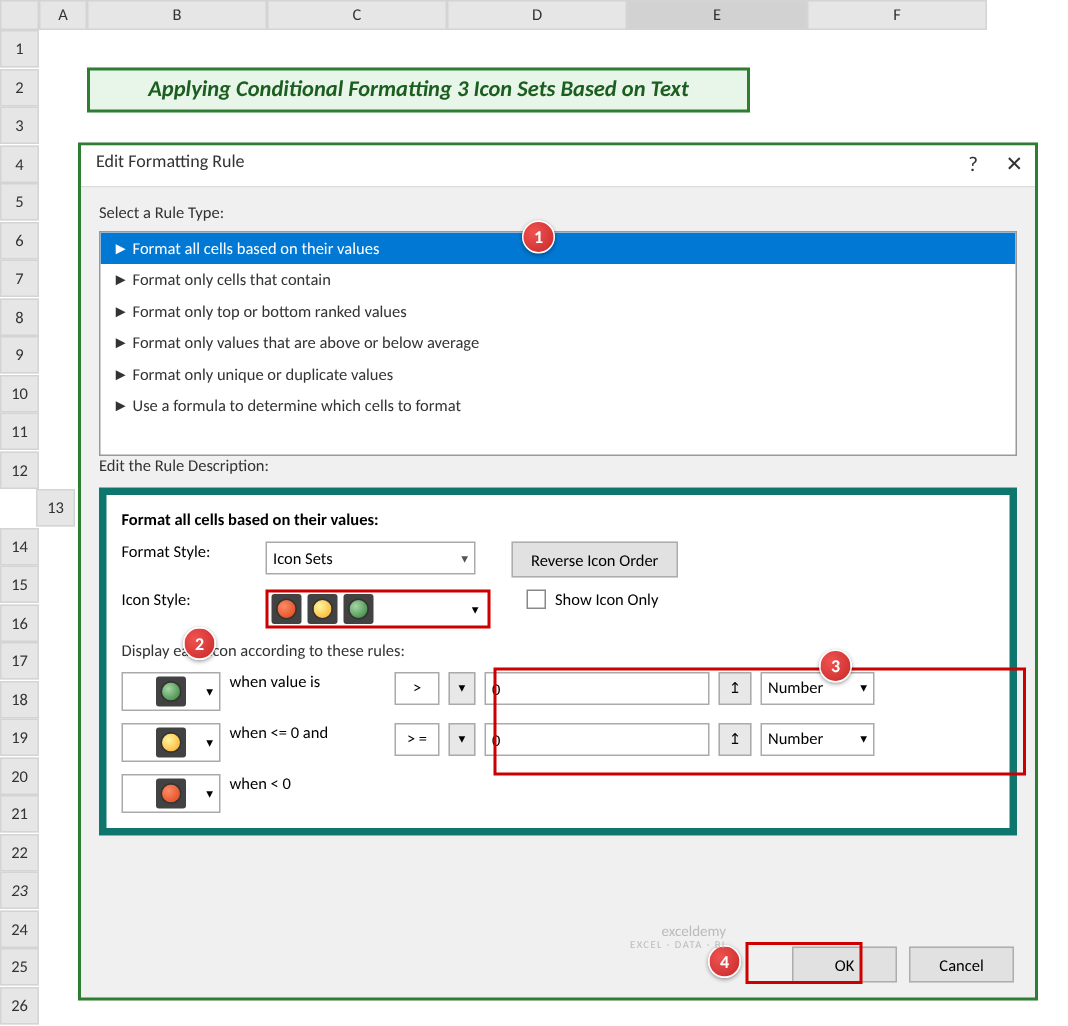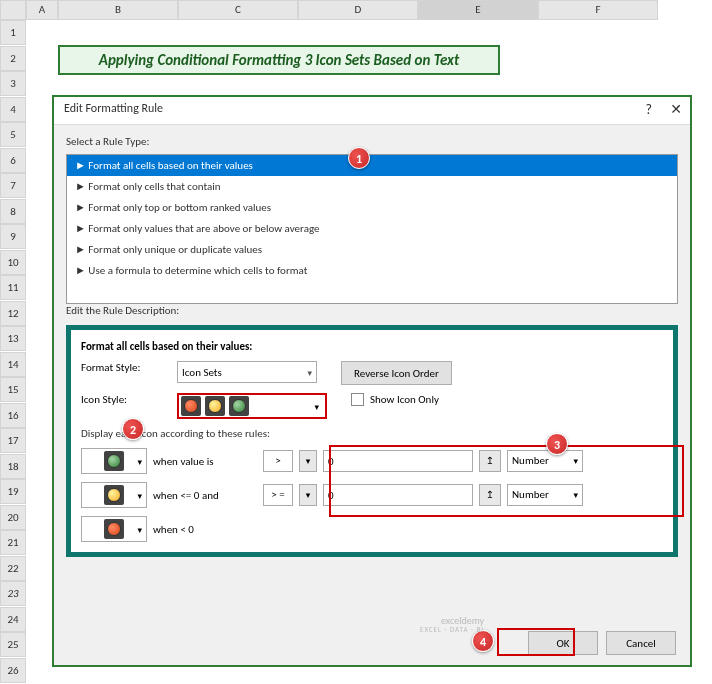--- a/index.html
+++ b/index.html
@@ -34,21 +34,21 @@
 .traffic.r{background:radial-gradient(circle at 35% 35%,#ff8a65,#d84315)}
 .traffic.y{background:radial-gradient(circle at 35% 35%,#fff59d,#f9a825)}
 .traffic.g{background:radial-gradient(circle at 35% 35%,#a5d6a7,#2e7d32)}
 .icon-sel{background:#fff;border:1px solid #aaa;width:66px;height:26px;display:inline-flex;align-items:center;justify-content:center;position:relative;gap:4px}
 .icon-sel::after{content:"▾";position:absolute;right:4px;font-size:9px}
 .icon-square{width:20px;height:20px;background:#424242;display:flex;align-items:center;justify-content:center;border-radius:2px}
 .rules-hdr{display:flex;font-size:11px;font-weight:bold;margin-top:8px}
 .rules-hdr .h1{width:200px}
 .rules-hdr .h2{width:230px;text-align:center}
 .rules-hdr .h3{width:130px;text-align:center}
-.rule-row{display:flex;align-items:center;margin-top:8px;gap:6px;font-size:11px}
+.rule-row{display:flex;align-items:flex-start;margin-top:8px;gap:6px;font-size:11px}
 .op-sel{width:30px;height:22px;border:1px solid #aaa;background:#fff;text-align:center;line-height:20px;font-size:11px;position:relative}
 .op-sel-dd{width:18px;height:22px;border:1px solid #aaa;background:#e8e8e8;text-align:center;line-height:20px;font-size:9px}
 .val-input{width:150px;height:22px;border:1px solid #aaa;background:#fff;padding:0 4px;font-size:11px}
 .ref-btn{width:22px;height:22px;border:1px solid #aaa;background:#e8e8e8;font-size:10px;line-height:20px;text-align:center}
 .type-sel{width:76px;height:22px;border:1px solid #aaa;background:#fff;padding:0 4px;font-size:11px;position:relative;line-height:20px}
 .type-sel::after{content:"▾";position:absolute;right:4px;font-size:9px}
 .red-box-rules{border:2px solid #c00;padding:3px;position:absolute;left:329px;top:445px;width:355px;height:72px}
 .red-box-ok{border:2px solid #c00;position:absolute;left:497px;top:628px;width:78px;height:28px}
 .callout{position:absolute;width:22px;height:22px;background:radial-gradient(circle at 35% 35%,#ef5350,#c62828);border-radius:50%;color:#fff;font-size:12px;font-weight:bold;text-align:center;line-height:22px;border:1px solid #fff;box-shadow:0 1px 3px rgba(0,0,0,.4)}
 .dlg-btns{position:absolute;right:14px;bottom:10px;display:flex;gap:8px}
@@ -71,21 +71,21 @@
     <div class="rowhdr" style="top: 71px;">3</div>
     <div class="rowhdr" style="top: 96.5px;">4</div>
     <div class="rowhdr" style="top: 122px;">5</div>
     <div class="rowhdr" style="top: 147.5px;">6</div>
     <div class="rowhdr" style="top: 173px;">7</div>
     <div class="rowhdr" style="top: 198.5px;">8</div>
     <div class="rowhdr" style="top: 224px;">9</div>
     <div class="rowhdr" style="top: 249.5px;">10</div>
     <div class="rowhdr" style="top: 275px;">11</div>
     <div class="rowhdr" style="top: 300.5px;">12</div>
-    <div class="rowhdr" style="top: 326px;">13</div>
+    <div class="rowhdr" style="top: 326px; margin-left: 24px;">13</div>
     <div class="rowhdr" style="top: 351.5px;">14</div>
     <div class="rowhdr" style="top: 377px;">15</div>
     <div class="rowhdr" style="top: 402.5px;">16</div>
     <div class="rowhdr" style="top: 428px;">17</div>
     <div class="rowhdr" style="top: 453.5px;">18</div>
     <div class="rowhdr" style="top: 479px;">19</div>
     <div class="rowhdr" style="top: 504.5px;">20</div>
     <div class="rowhdr" style="top: 530px;">21</div>
     <div class="rowhdr" style="top: 555.5px;">22</div>
     <div class="rowhdr" style="top: 581px; font-style: italic;">23</div>

